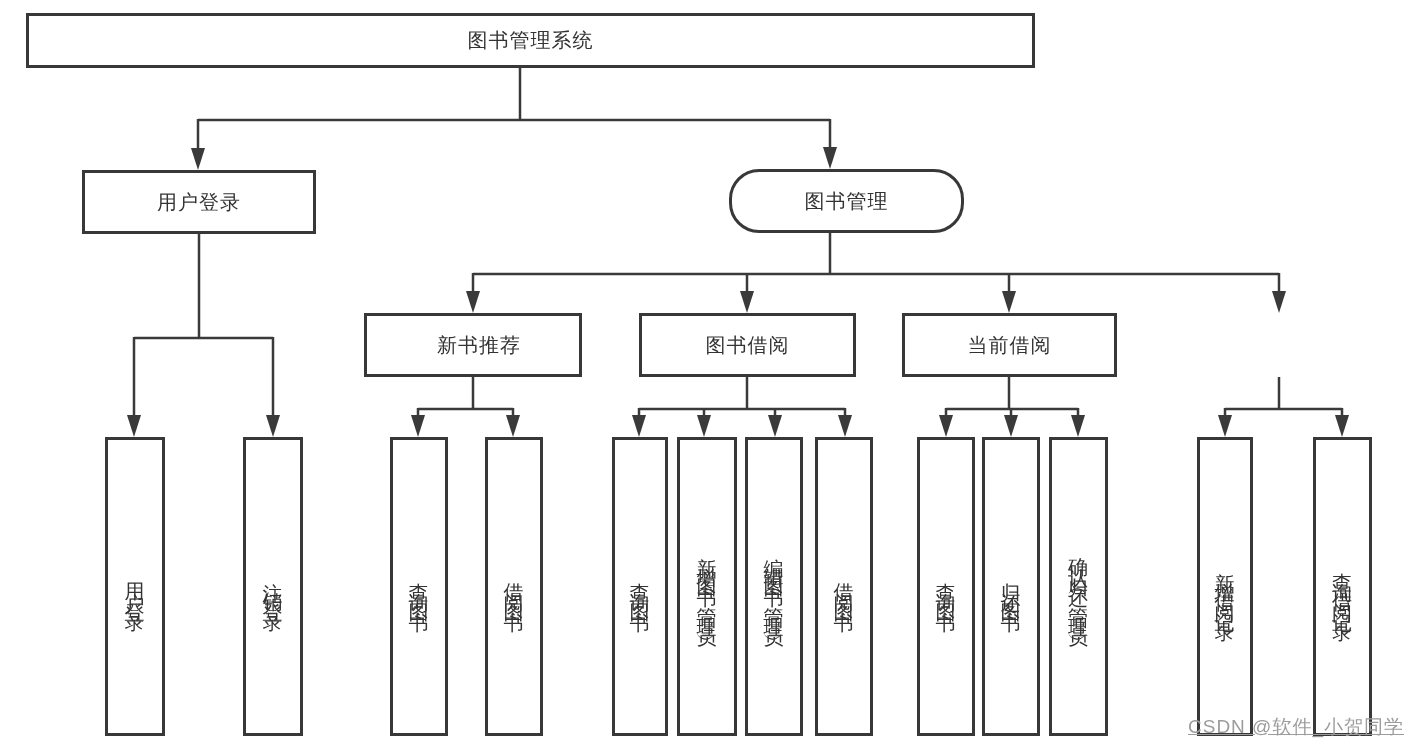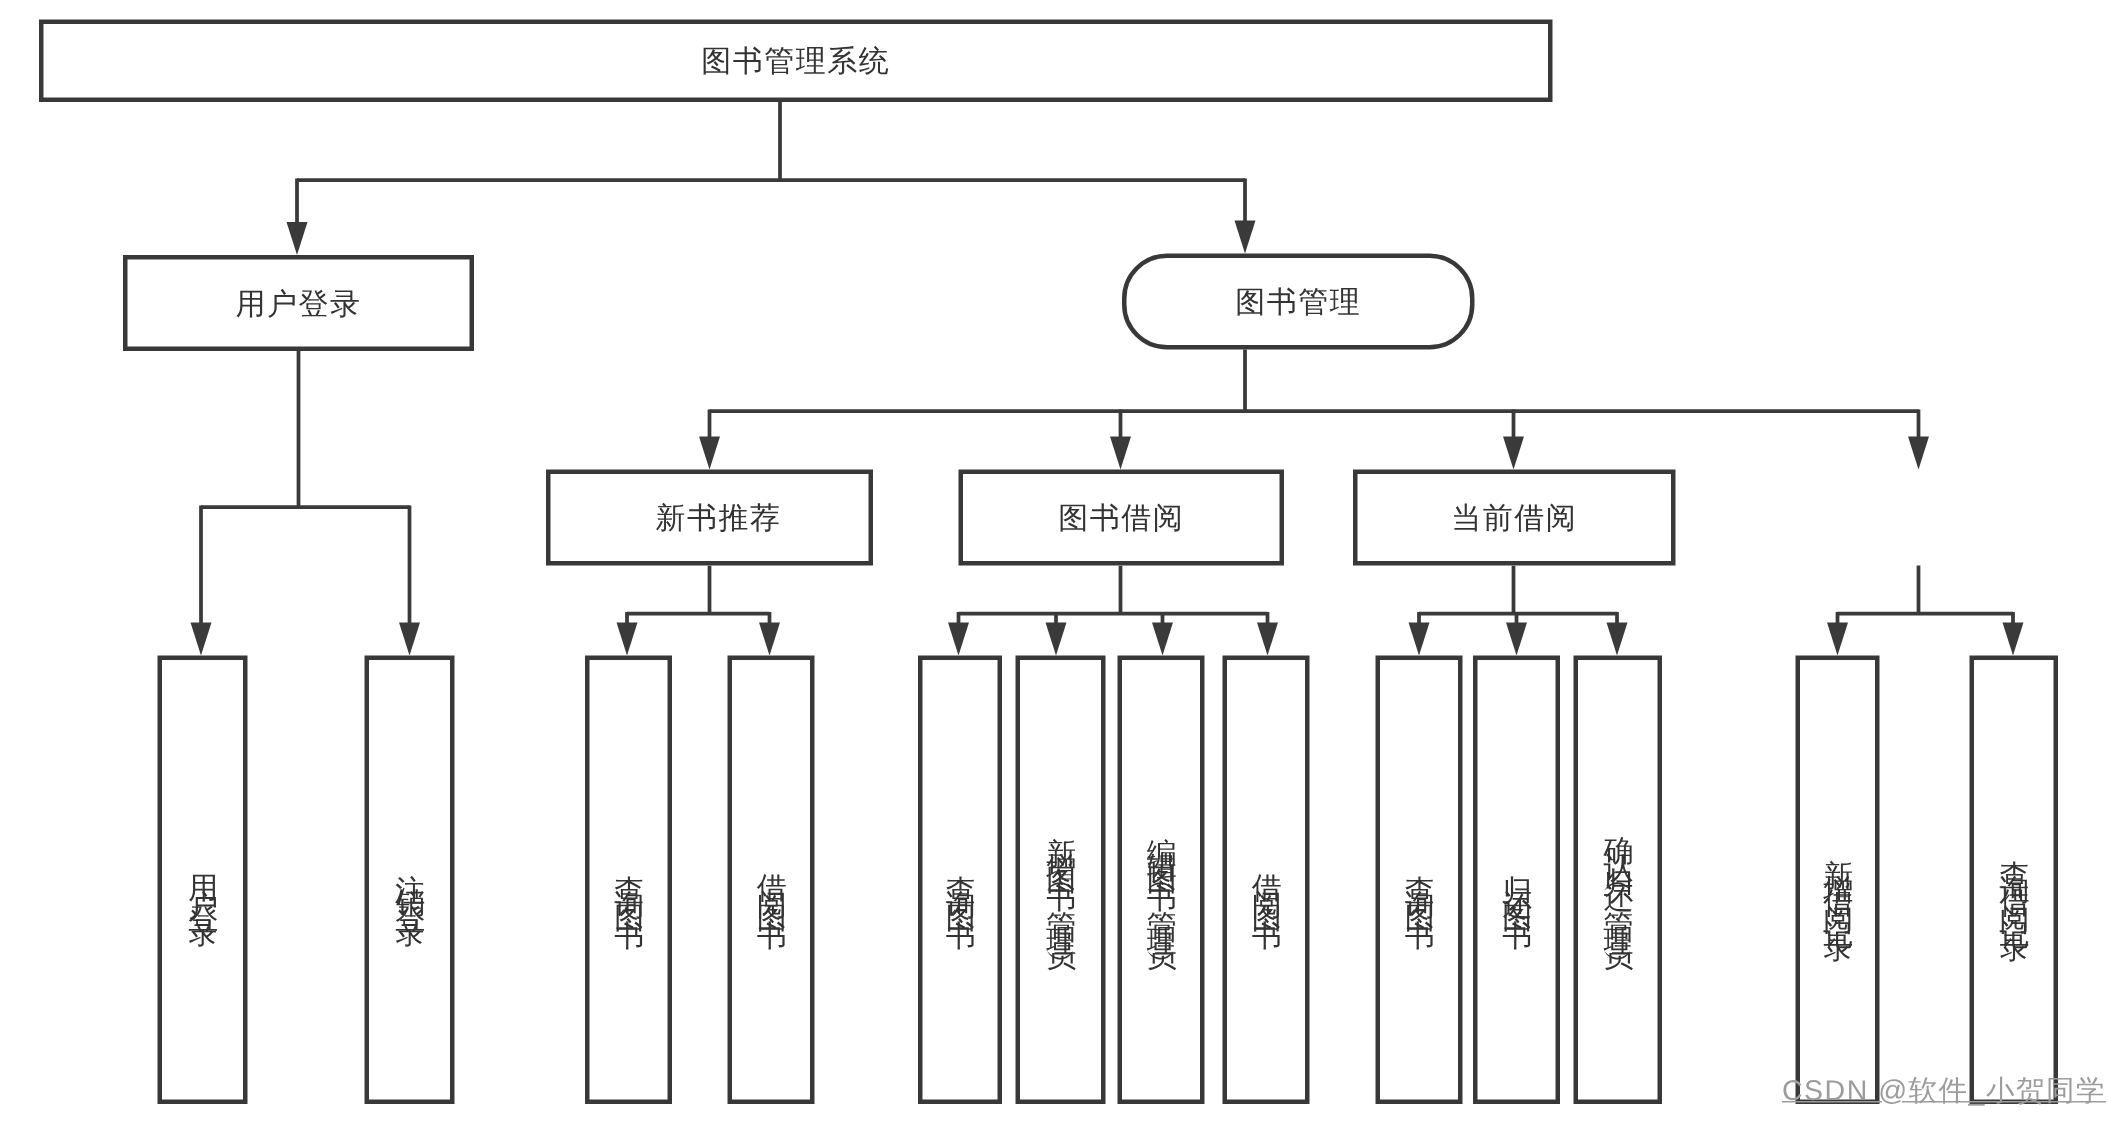--- a/index.html
+++ b/index.html
@@ -143,21 +143,21 @@
       <path d="M1078,437 L1071,415 L1085,415 Z"></path>
 
       <path d="M1225,437 L1218,415 L1232,415 Z"></path>
       <path d="M1342,437 L1335,415 L1349,415 Z"></path>
     </g>
   </svg>
 
   <div class="node" style="left:14px; top:13px; width:1009px; height:55px;margin-left:12px;">图书管理系统</div>
 
   <div class="node" style="left:82px; top:170px; width:234px; height:64px;">用户登录</div>
-  <div class="node" style="left:748px; top:169px; width:235px; height:64px;border-radius:30px;">图书管理</div>
+  <div class="node" style="left:729px; top:169px; width:235px; height:64px;border-radius:30px;">图书管理</div>
 
   <div class="node" style="left:364px; top:313px; width:218px; height:64px;padding-left:12px;">新书推荐</div>
   <div class="node" style="left:639px; top:313px; width:217px; height:64px;">图书借阅</div>
   <div class="node" style="left:902px; top:313px; width:215px; height:64px;">当前借阅</div>
 
   <div class="vnode" style="left:105px; width:60px;">
     <span>用户登录</span>
   </div>
   <div class="vnode" style="left:243px; width:60px;">
     <span>注销登录</span>

